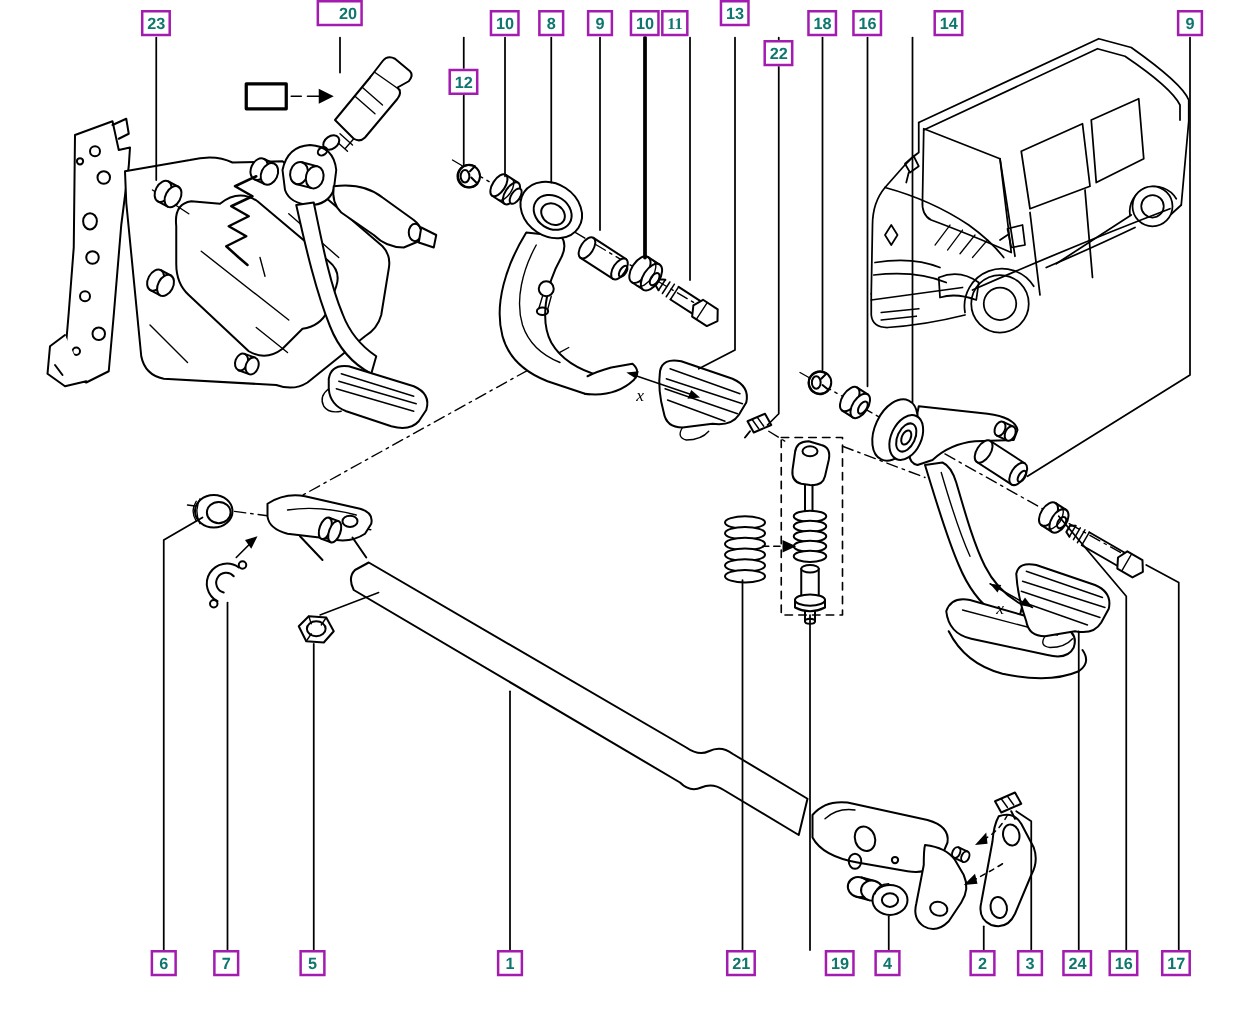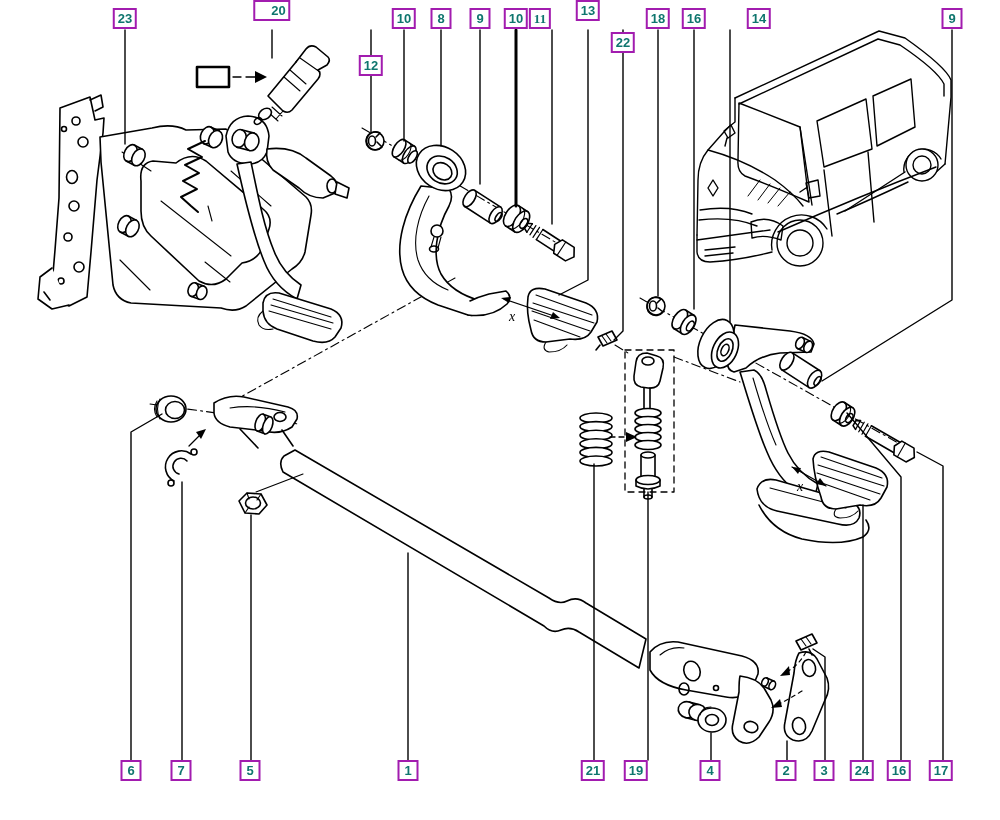--- a/index.html
+++ b/index.html
@@ -406,21 +406,21 @@
       <div class="callout" style="left: 623px; top: 8px; margin-top: 24px;">22</div>
       <div class="callout" style="left: 658px; top: 8px;">18</div>
       <div class="callout" style="left: 694px; top: 8px;">16</div>
       <div class="callout" style="left: 759px; top: 8px;">14</div>
       <div class="callout" style="left: 952px; top: 8px;">9</div>
       <div class="callout" style="left: 131px; top: 760px;">6</div>
       <div class="callout" style="left: 181px; top: 760px;">7</div>
       <div class="callout" style="left: 250px; top: 760px;">5</div>
       <div class="callout" style="left: 408px; top: 760px;">1</div>
       <div class="callout" style="left: 593px; top: 760px; text-align: right;">21</div>
-      <div class="callout" style="left: 636px; top: 760px;">19</div>
+      <div class="callout" style="left: 672px; top: 760px;">19</div>
       <div class="callout" style="left: 710px; top: 760px;">4</div>
       <div class="callout" style="left: 786px; top: 760px;">2</div>
       <div class="callout" style="left: 824px; top: 760px;">3</div>
       <div class="callout" style="left: 862px; top: 760px;">24</div>
       <div class="callout" style="left: 899px; top: 760px;">16</div>
       <div class="callout" style="left: 941px; top: 760px;">17</div>
     </div>
 </div>
 
 </body></html>

